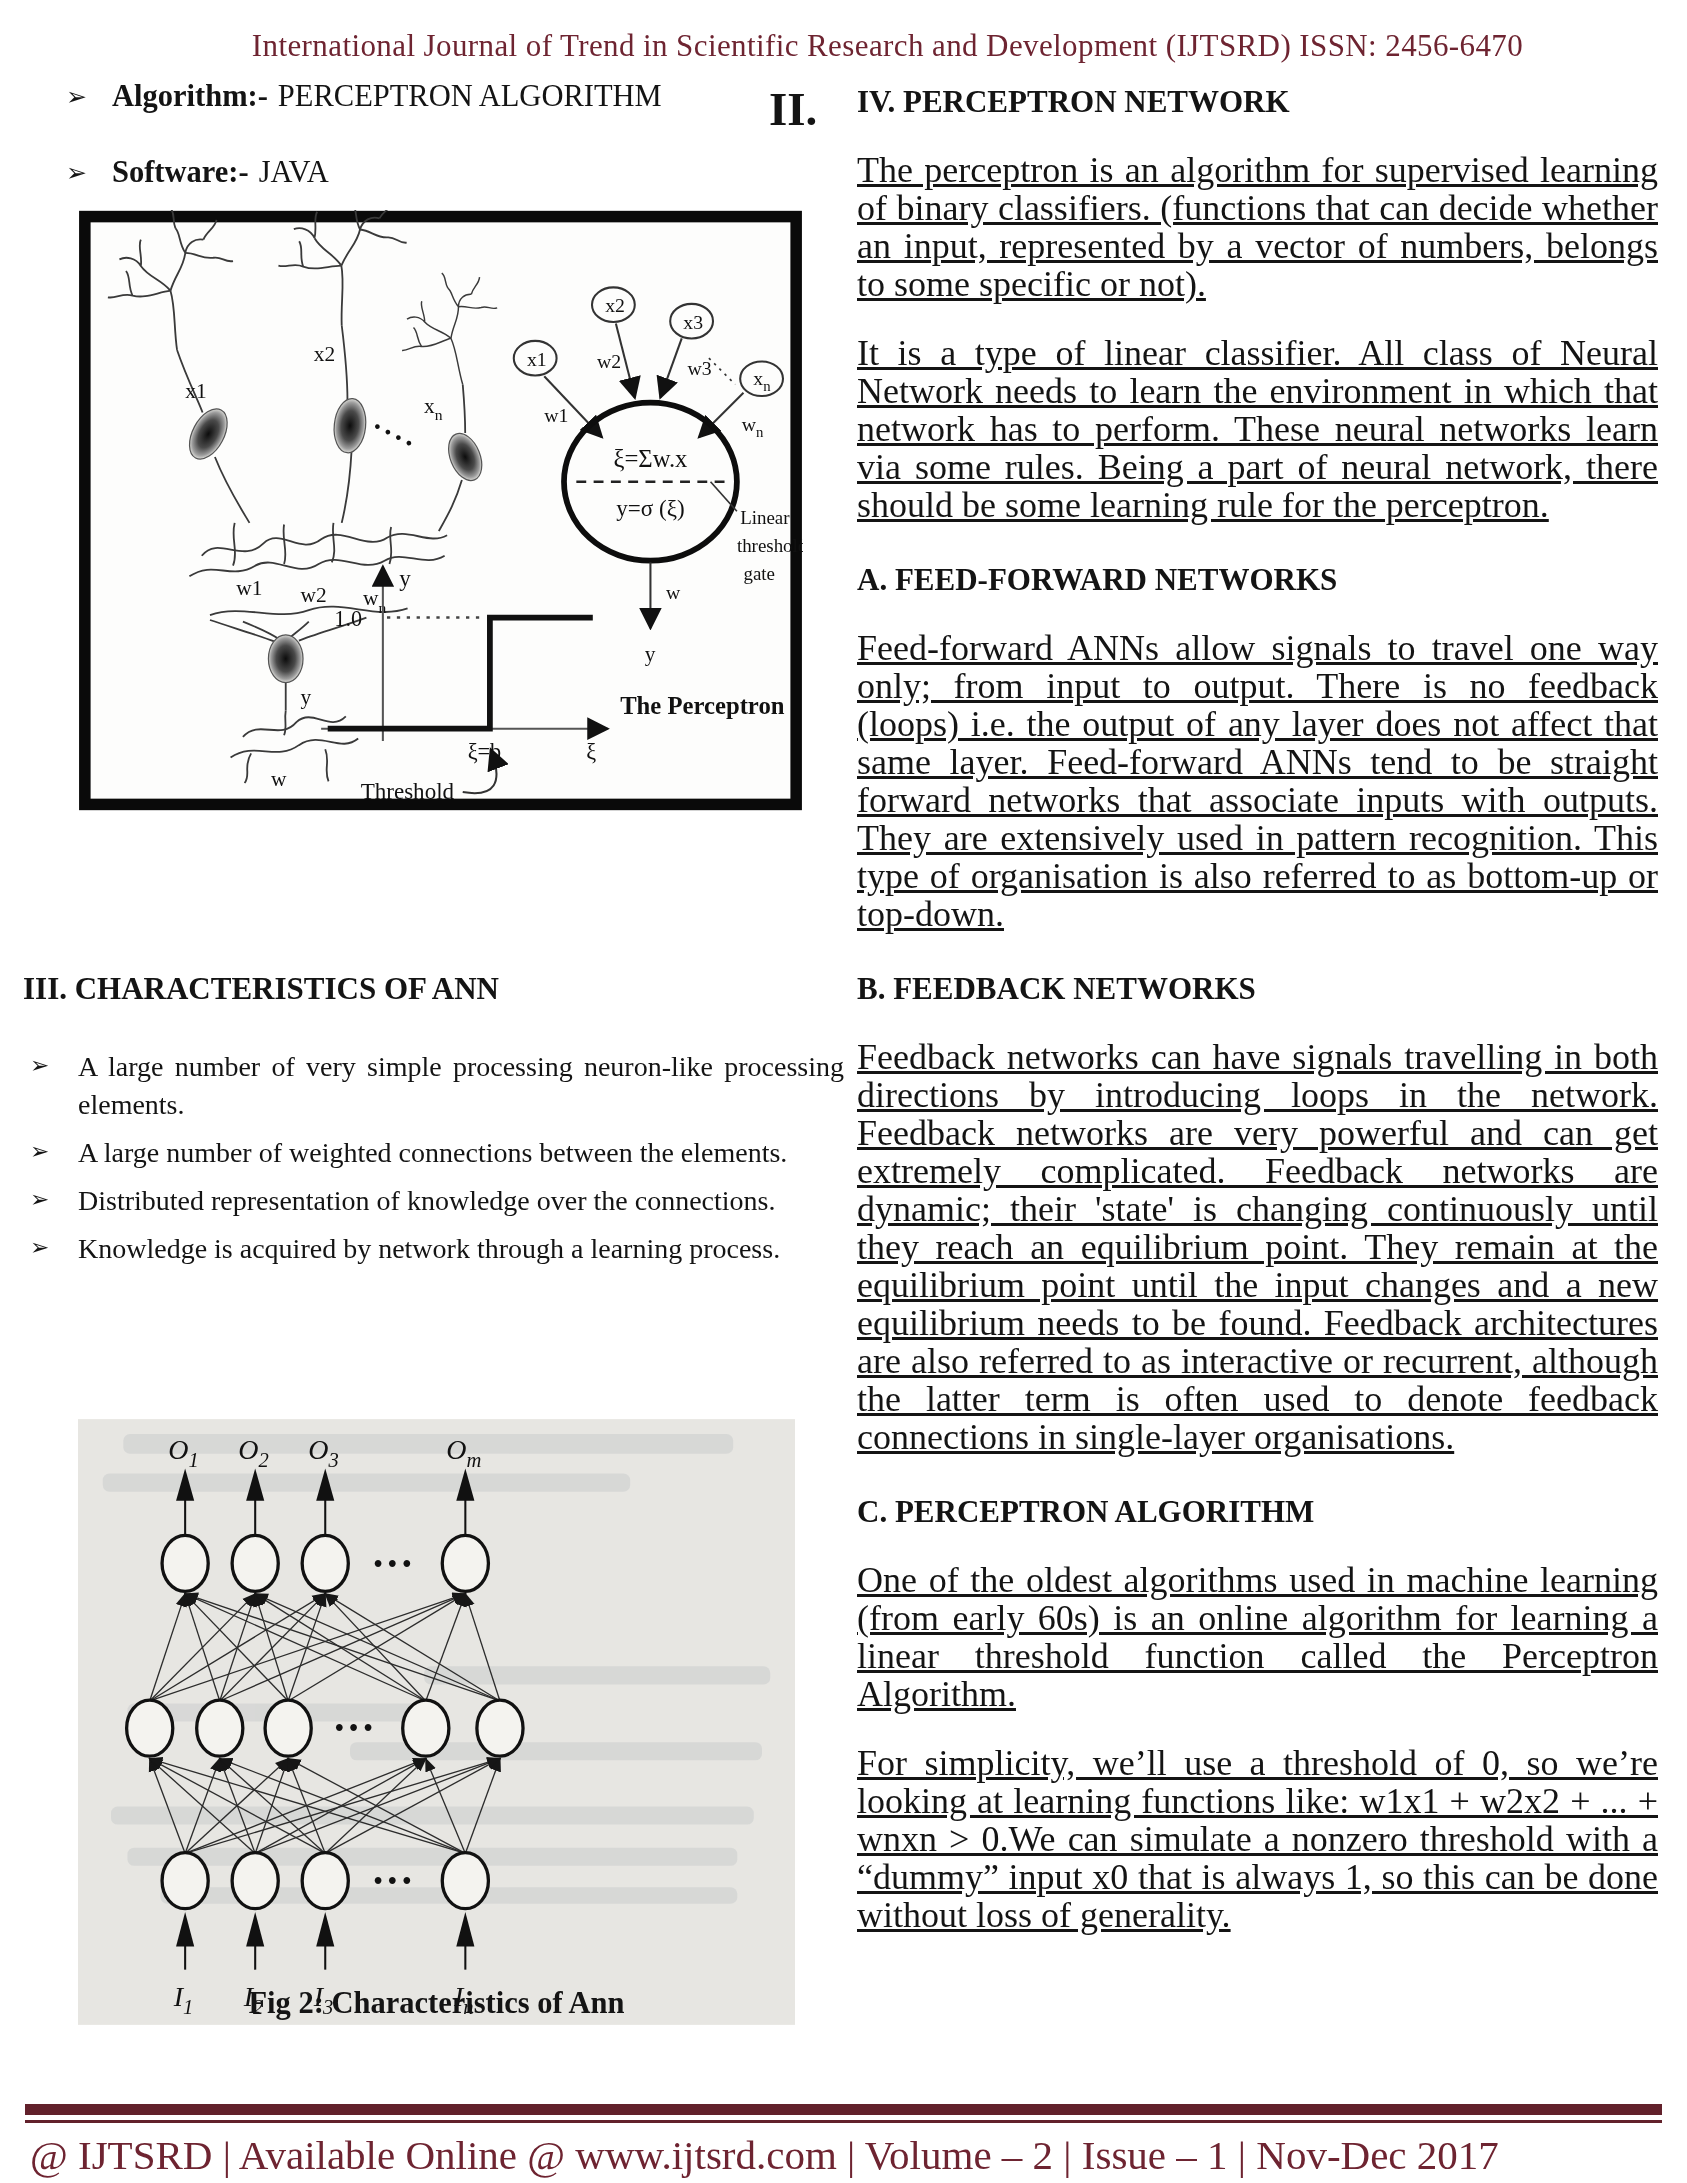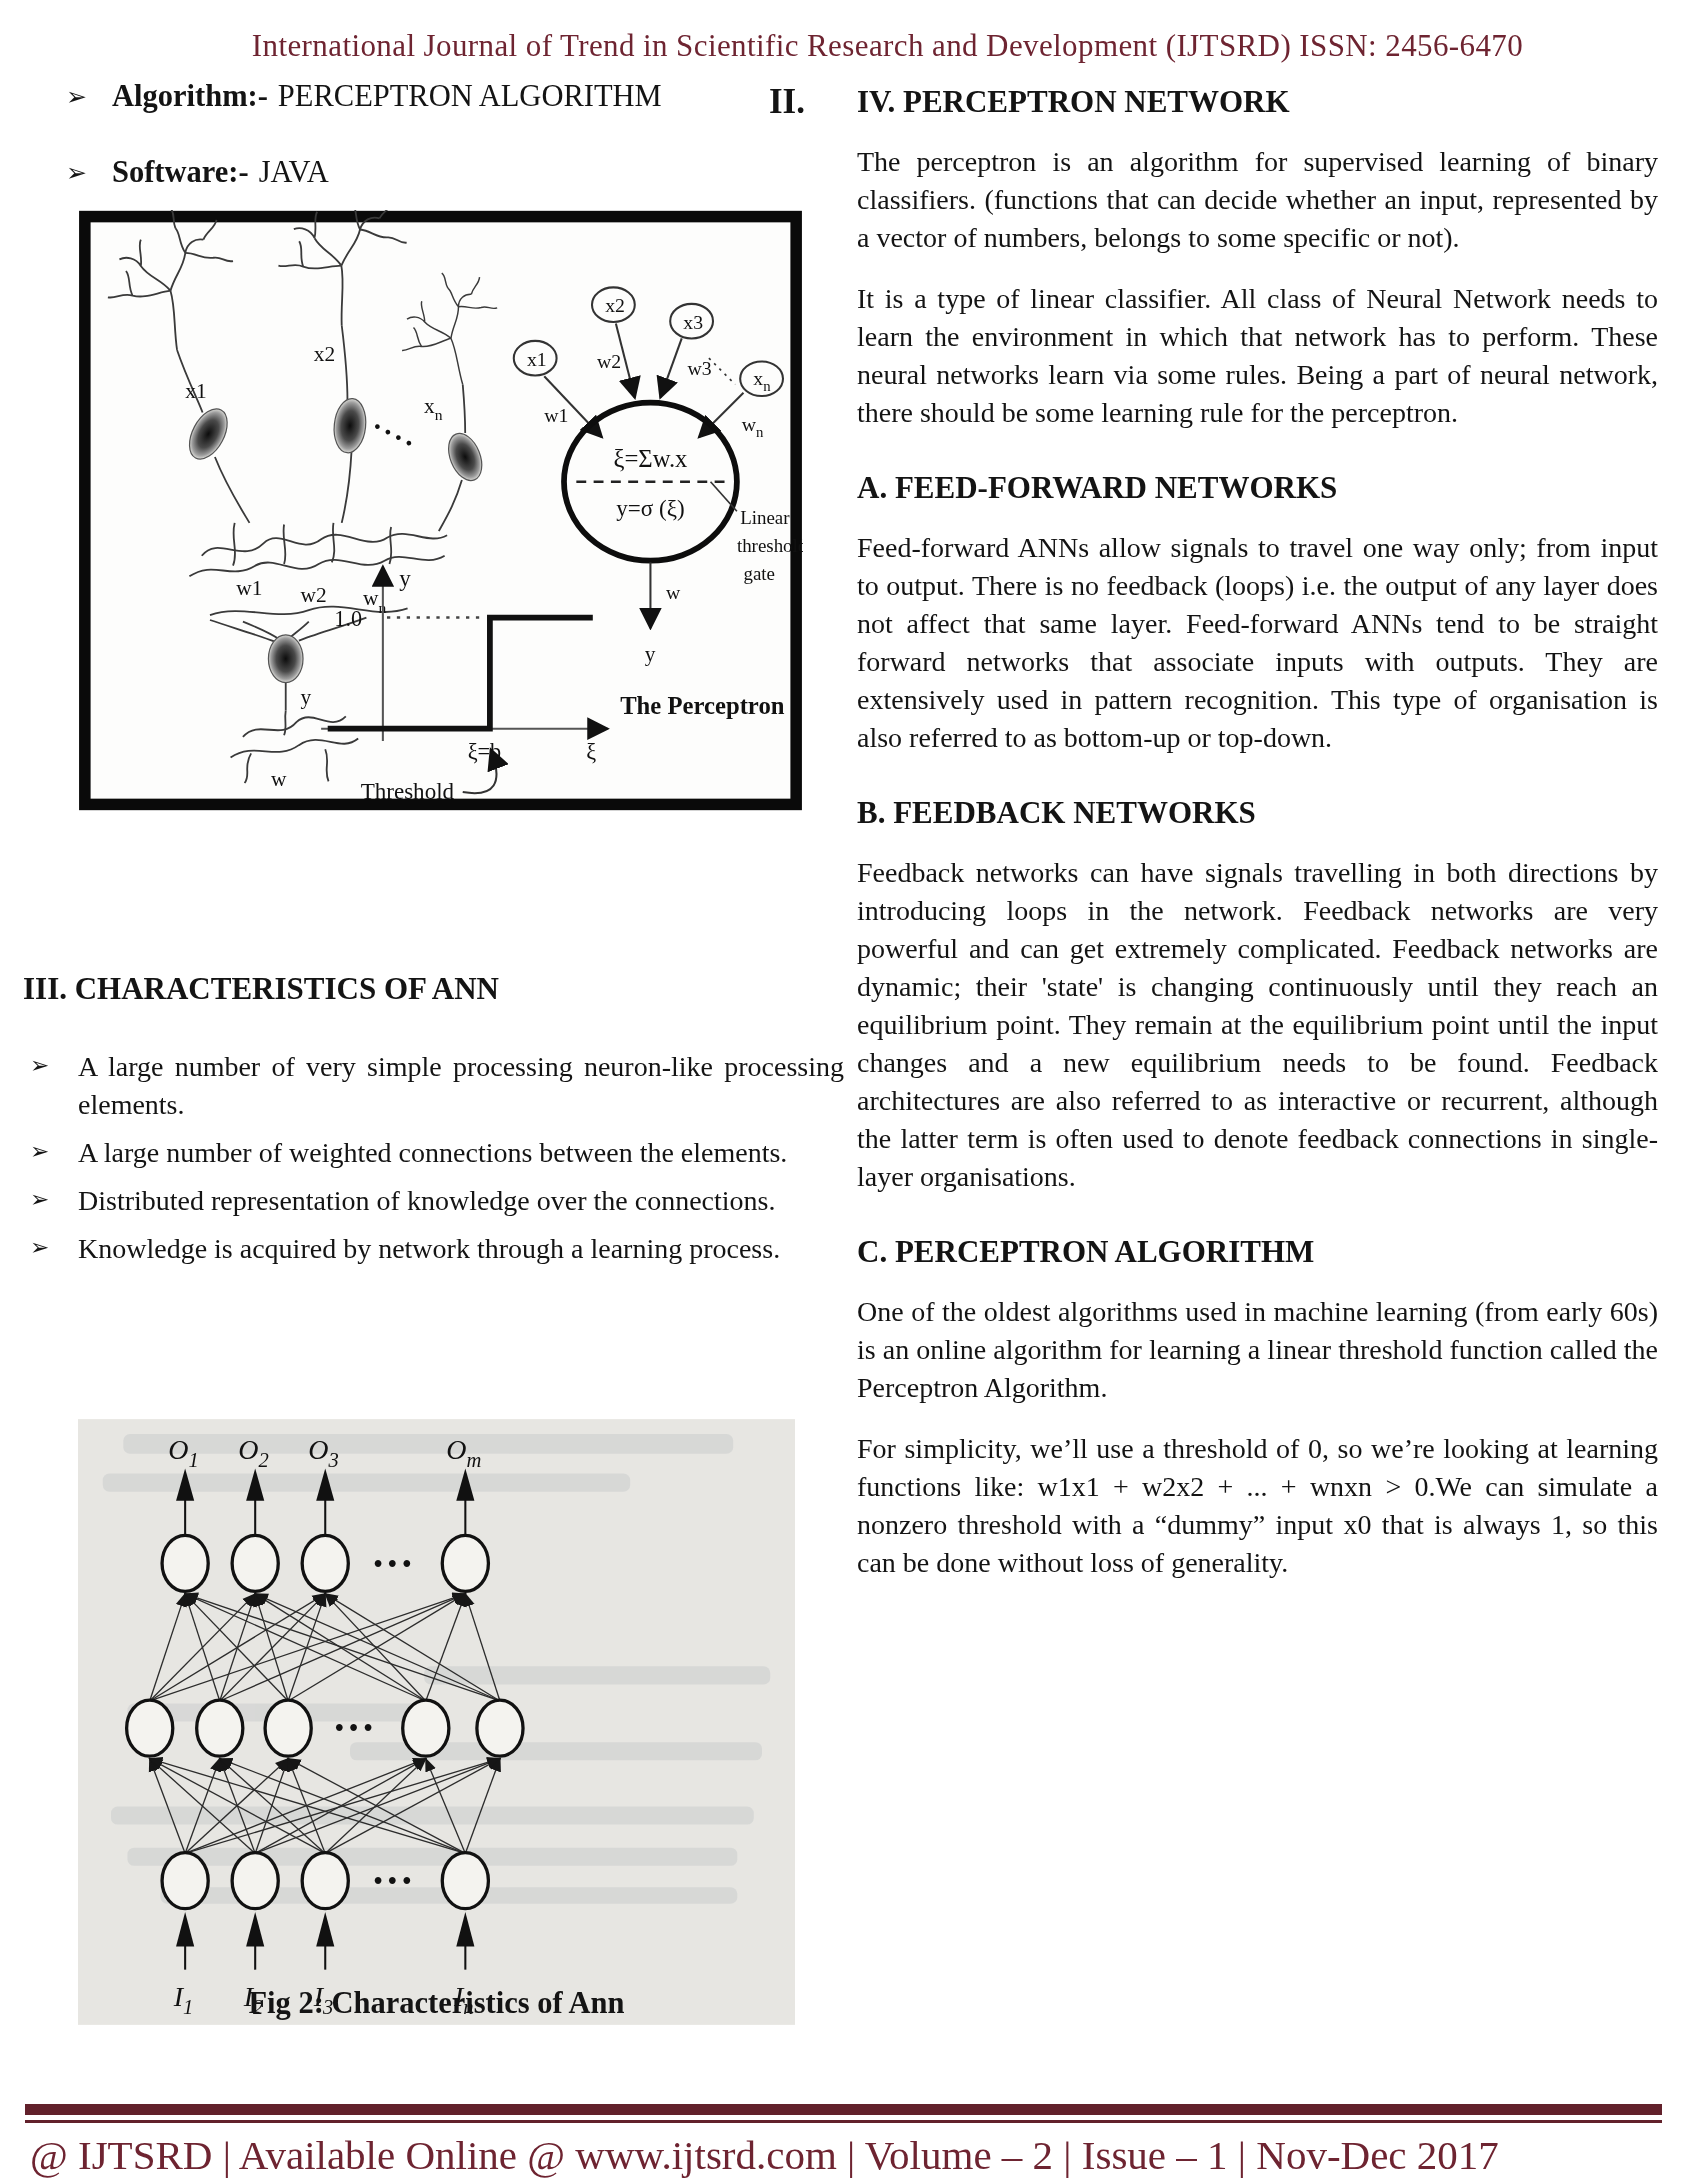--- a/index.html
+++ b/index.html
@@ -18,25 +18,25 @@
   
   .figsvg{position:absolute;display:block;}
   .cap{position:absolute;text-align:center;font-weight:bold;font-size:30.5px;}
   
   .h3{position:absolute;left:23px;top:971px;font-weight:bold;font-size:31px;}
   .blist{position:absolute;left:30px;top:1048px;width:814px;}
   .blist .li{display:grid;grid-template-columns:48px 1fr;margin-bottom:10px;}
   .blist .mark{font-size:23px;padding-top:4.1px;}
   .blist .txt{font-size:28px;line-height:38px;text-align:justify;}
   
-  .gutter-num{position:absolute;left:769px;top:82px;font-weight:bold;font-size:35px;}
+  .gutter-num{position:absolute;left:769px;top:82px;font-weight:bold;font-size:47px;}
   .rcol{position:absolute;left:857px;top:84px;width:801px;}
   .rcol h2{font-size:31px;font-weight:bold;margin:0 0 0 0;}
   .rcol h2.sp{margin-top:38px;}
-  .rcol p{font-size:28px;line-height:38px;text-align:justify;margin:23px 0 0 0;}
+  .rcol p{font-size:36px;line-height:38px;text-align:justify;margin:31px 0 0 0;text-decoration:underline;}
   
   .fbar1{position:absolute;left:25px;right:25px;top:2104px;height:10.7px;background:#62212b;}
   .fbar2{position:absolute;left:25px;right:25px;top:2120px;height:3.3px;background:#62212b;}
   .frow{position:absolute;left:30px;right:33px;top:2131px;display:flex;
         justify-content:space-between;font-size:41px;flex-direction:column;}
   svg text{font-family:"Liberation Serif",serif;fill:#111;}
 </style>
 </head>
 <body>
 

